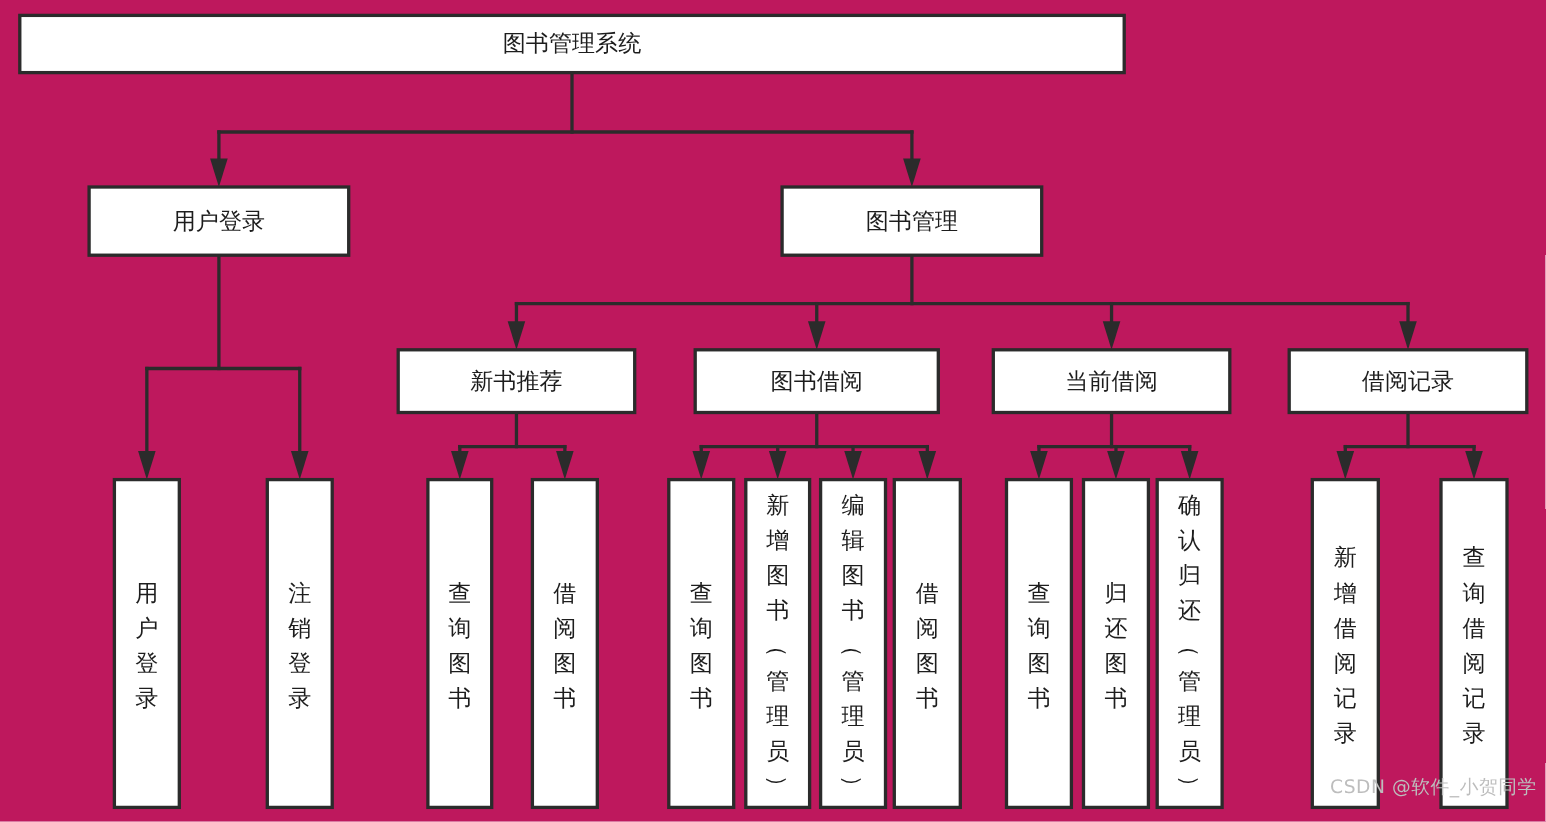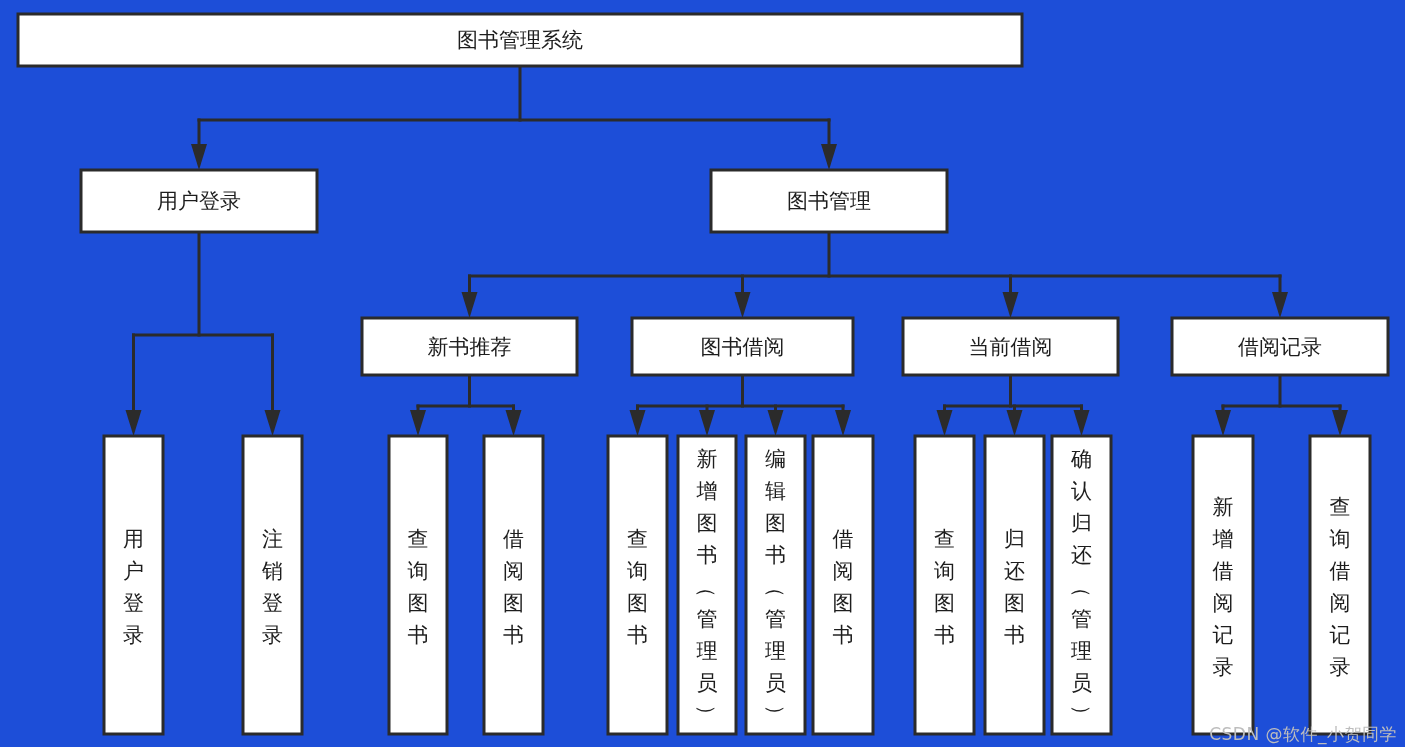--- a/index.html
+++ b/index.html
@@ -7,21 +7,21 @@
     padding: 0;
     background: #ffffff;
   }
   body {
     font-family: "DejaVu Sans", "Liberation Sans", sans-serif;
   }
   #stage {
     position: relative;
     width: 1405px;
     height: 747px;
-    background: #1d4ed8;
+    background: #be185d;
     overflow: hidden;
   }
   #diagram-svg {
     position: absolute;
     left: 0;
     top: 0;
     width: 1405px;
     height: 747px;
   }
   .node-box {
@@ -48,21 +48,21 @@
   }
   .node-label-v {
     font-family: "DejaVu Sans", "Liberation Sans", sans-serif;
     font-size: 21px;
     fill: #1d1d1d;
     text-anchor: middle;
   }
   .watermark {
     position: absolute;
     right: 8px;
-    bottom: 1px;
+    bottom: 20px;
     font-family: "DejaVu Sans", "Liberation Sans", sans-serif;
     font-size: 17px;
     color: #bdbdbd;
     letter-spacing: 0.5px;
     white-space: nowrap;
     user-select: none;
   }
 </style>
 </head>
 <body>

